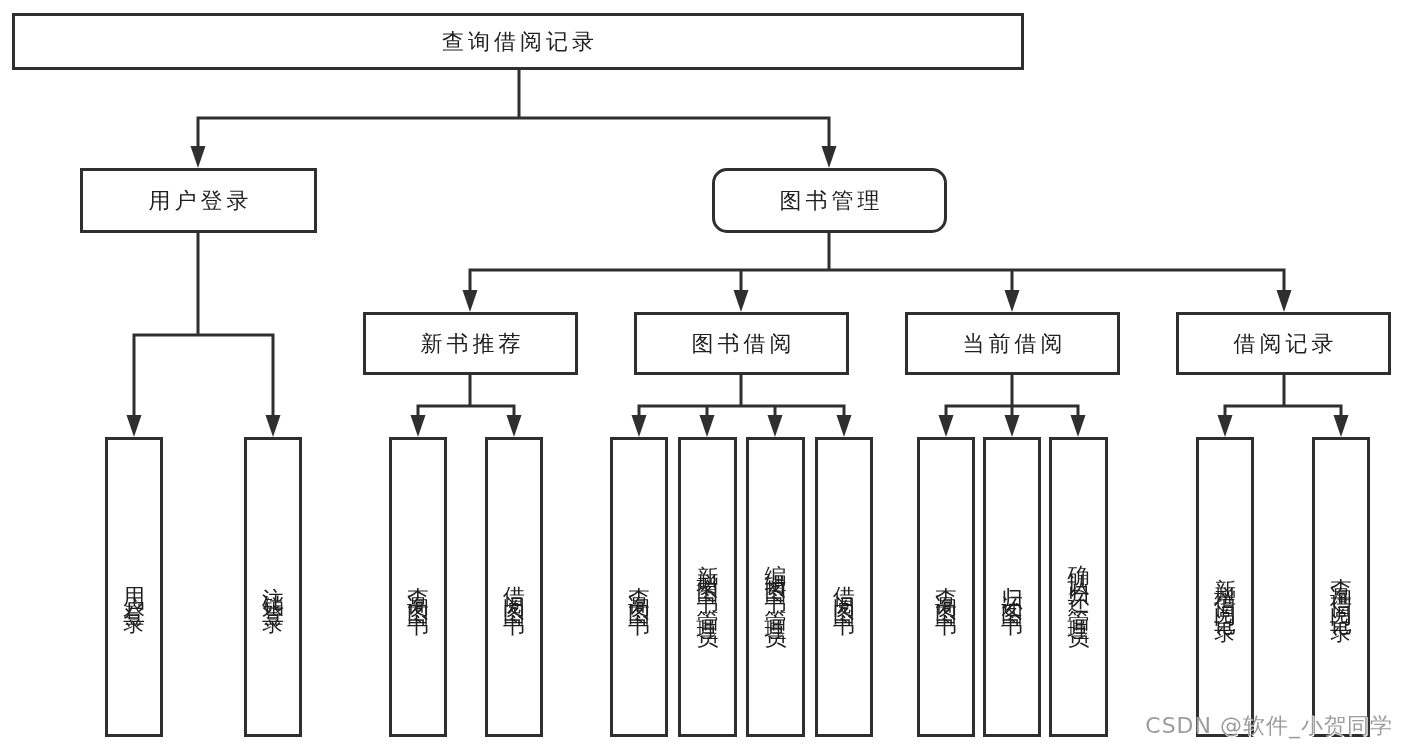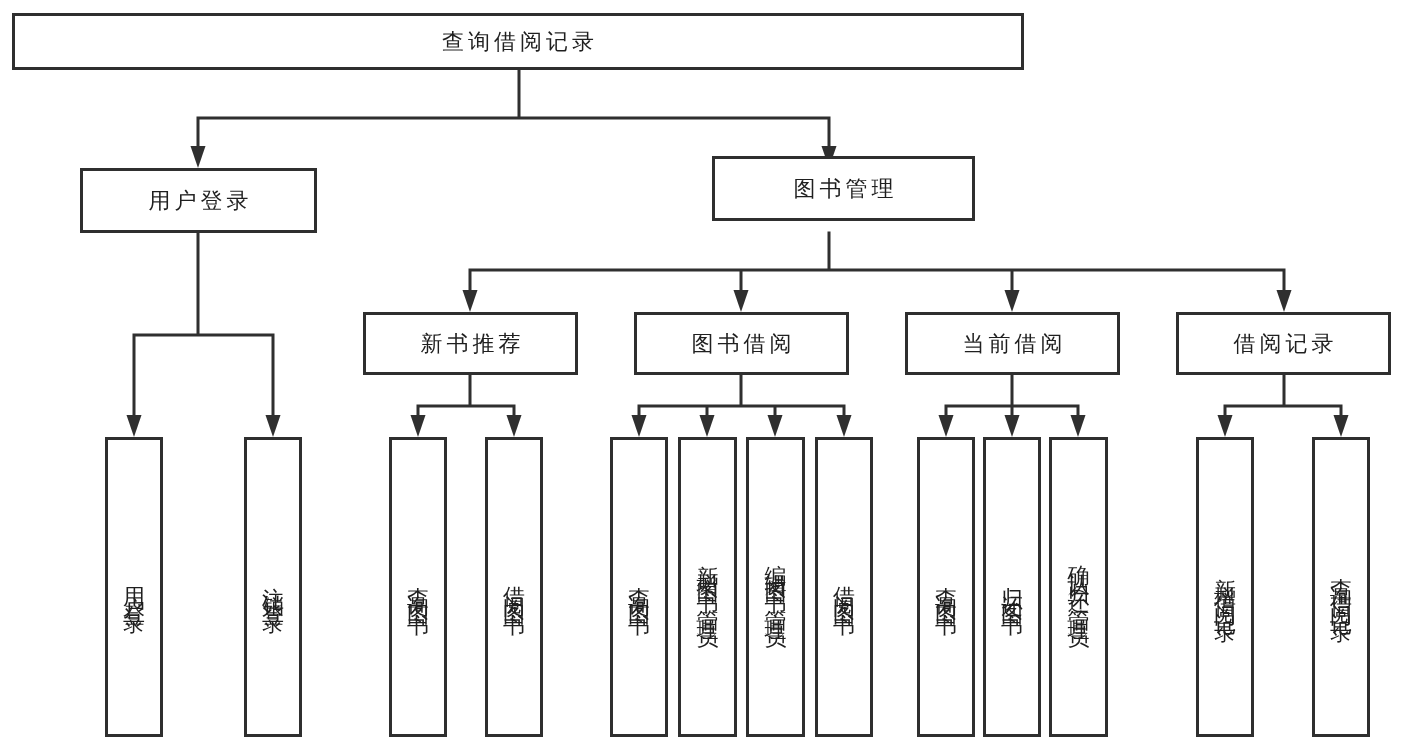--- a/index.html
+++ b/index.html
@@ -111,21 +111,21 @@
     <polygon points="1333.5,415 1348.5,415 1341,437"></polygon>
   </svg>
 
   <div class="box" style="left:12px; top:13px; width:1012px; height:57px;">
     <span class="hlabel">查询借阅记录</span>
   </div>
 
   <div class="box" style="left:80px; top:168px; width:237px; height:65px;">
     <span class="hlabel">用户登录</span>
   </div>
-  <div class="box" style="left:712px; top:156px; width:263px; height:65px;">
+  <div class="box" style="left:712px; top:168px; width:235px; height:65px;border-radius:15px;">
     <span class="hlabel">图书管理</span>
   </div>
 
   <div class="box" style="left:363px; top:312px; width:215px; height:63px;">
     <span class="hlabel">新书推荐</span>
   </div>
   <div class="box" style="left:634px; top:312px; width:215px; height:63px;">
     <span class="hlabel">图书借阅</span>
   </div>
   <div class="box" style="left:905px; top:312px; width:215px; height:63px;font-family:Liberation Mono, monospace;">
@@ -172,14 +172,15 @@
     <span class="vlabel">确认归还（管理员）</span>
   </div>
 
   <div class="box" style="left:1196px; top:437px; width:58px; height:300px;">
     <span class="vlabel">新增借阅记录</span>
   </div>
   <div class="box" style="left:1312px; top:437px; width:58px; height:300px;">
     <span class="vlabel">查询借阅记录</span>
   </div>
 
+  <div class="watermark">CSDN @软件_小贺同学</div>
 
 </div>
 
 </body></html>

